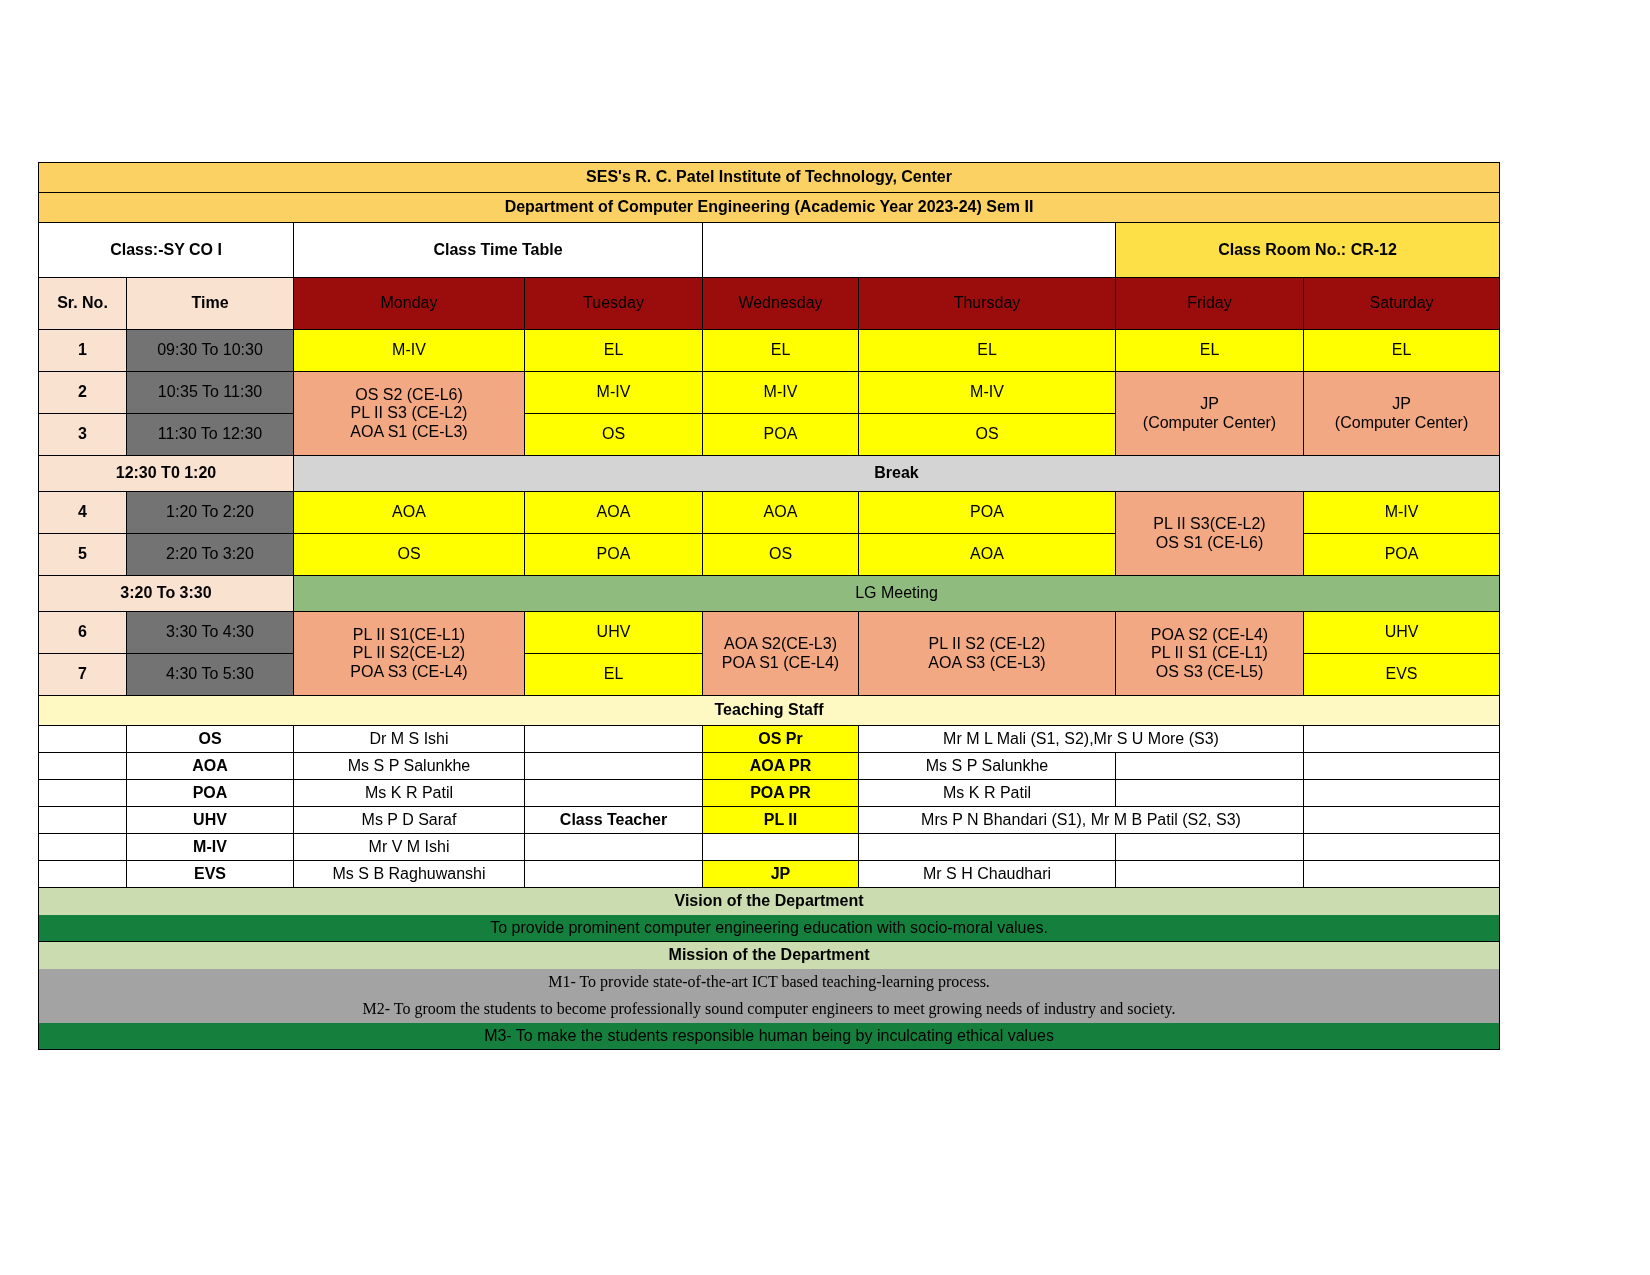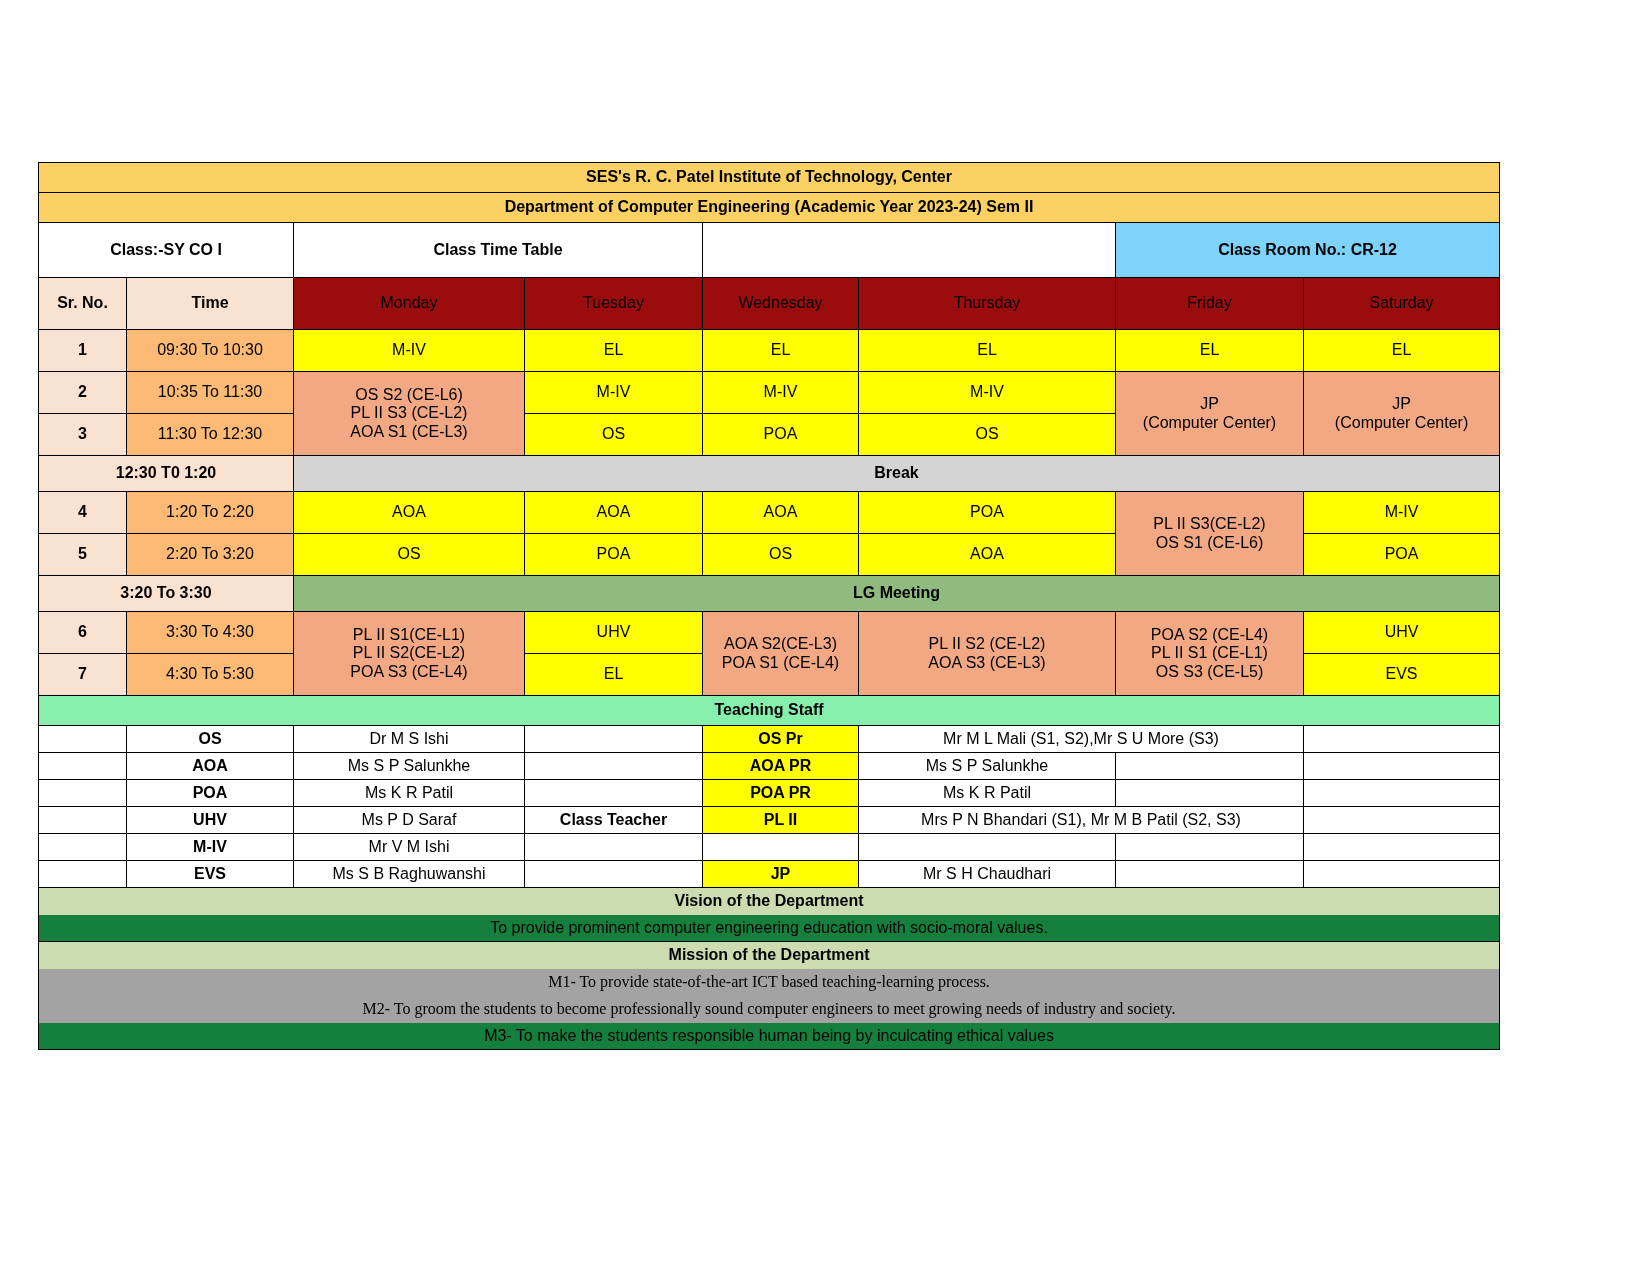--- a/index.html
+++ b/index.html
@@ -48,21 +48,21 @@
   }
   
   .info-cell {
     background: #ffffff;
     font-weight: bold;
     font-size: 19px;
     height: 55px;
   }
   .info-blank { background: #ffffff; }
   .room-cell {
-    background: #7dd3fc;
+    background: #fde047;
     color: #ffffff;
     font-weight: bold;
     font-size: 19px;
     margin-left: 27px;
   }
   
   .hdr-sr, .hdr-time {
     background: #FAE2D0;
     font-weight: bold;
     font-size: 17px;
@@ -75,21 +75,21 @@
     font-size: 16px;
     height: 52px;
   }
   
   .srno {
     background: #FAE2D0;
     font-weight: bold;
     font-size: 17px;
   }
   .time {
-    background: #fdba74;
+    background: #737373;
     color: #ffffff;
     font-size: 17px;
   }
   .yel { background: #FFFF00; }
   .sal { background: #F2A883; }
   .rowh { height: 42px; }
   
   .spantime {
     background: #FAE2D0;
     font-weight: bold;
@@ -97,26 +97,26 @@
     height: 36px;
   }
   .break {
     background: #D4D4D4;
     font-weight: bold;
     font-size: 17px;
     height: 32px;
   }
   .lg {
     background: #8FBC7E;
-    font-weight: bold;
+    font-weight: normal;
     font-size: 17px;
     height: 32px;
   }
   .staffhdr {
-    background: #86efac;
+    background: #fef9c3;
     font-weight: bold;
     font-size: 17px;
     height: 30px;
   }
   
   .staff td { height: 27px; font-size: 17px; }
   .st-blank { background: #ffffff; }
   .st-code {
     background: #ffffff;
     font-weight: bold;

